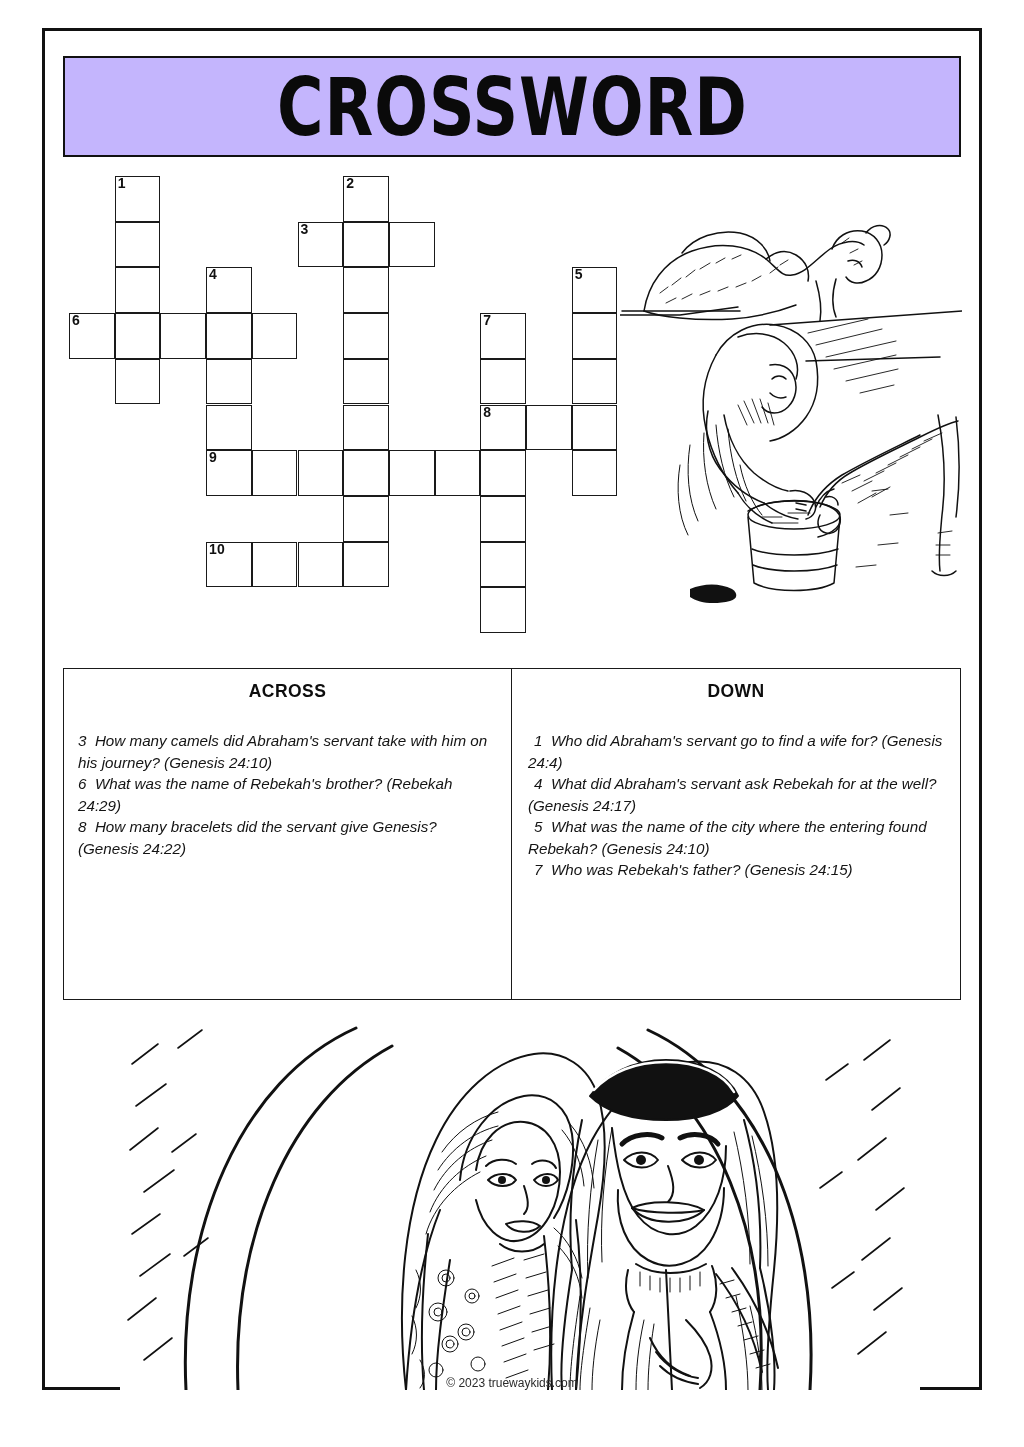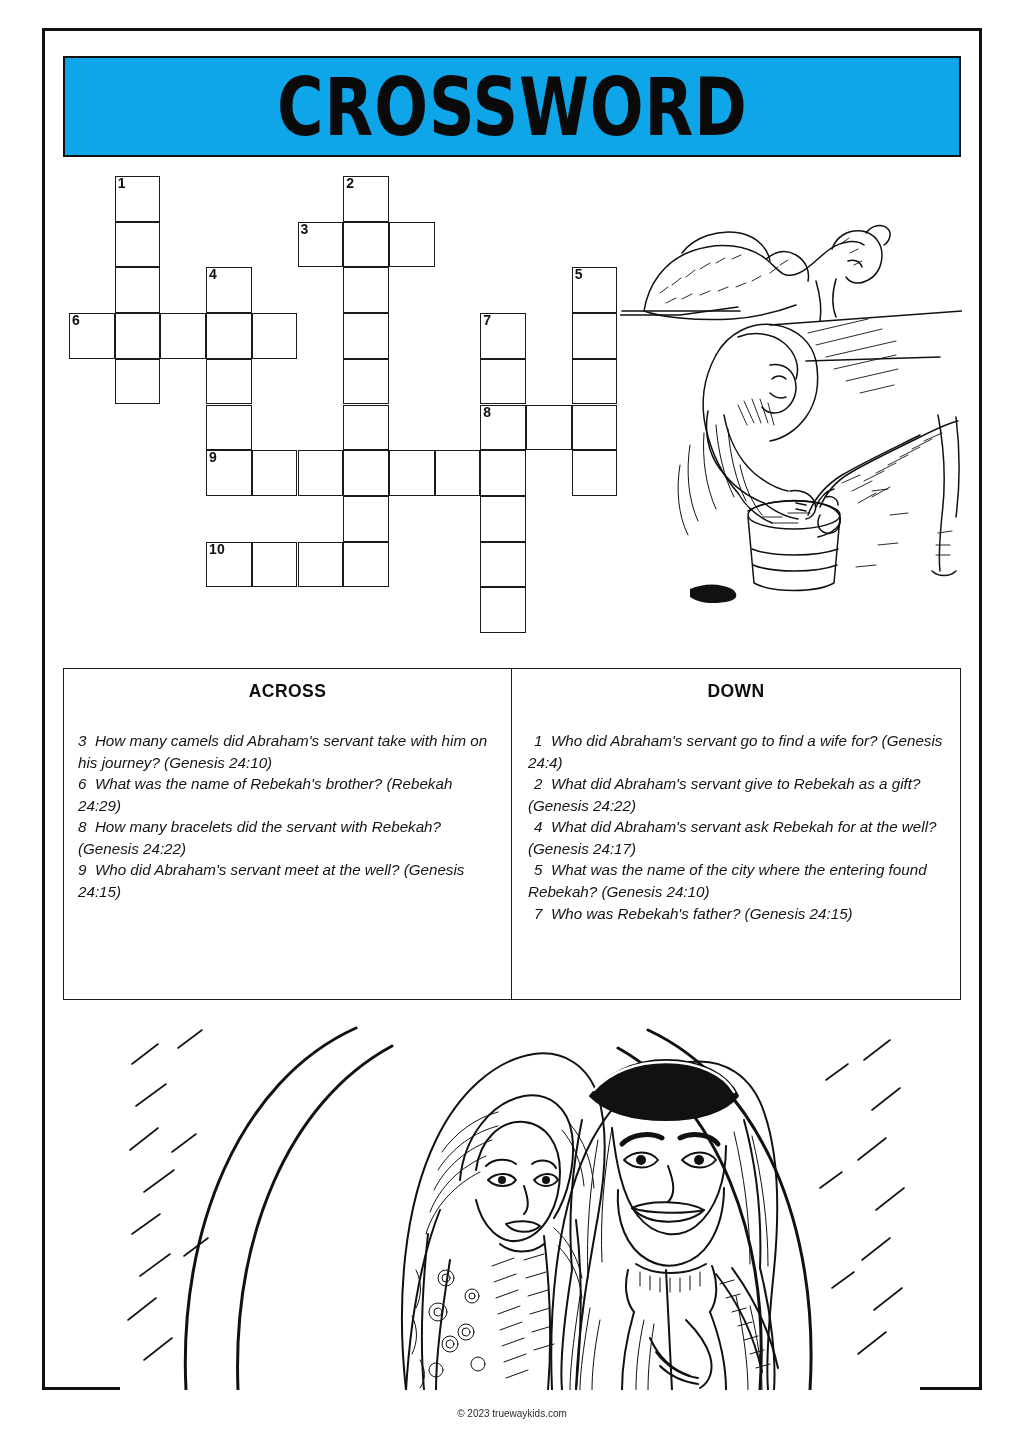--- a/index.html
+++ b/index.html
@@ -37,21 +37,21 @@
     position: absolute;
     left: 63px;
     top: 56px;
     width: 898px;
     height: 101px;
     border: 2px solid #111111;
     box-sizing: border-box;
     display: flex;
     align-items: center;
     justify-content: center;
-    background: #0ea5e9;
+    background: #c4b5fd;
   }
   .title-text {
     font-family: "Liberation Sans Narrow", "DejaVu Sans", sans-serif;
     font-weight: 900;
     font-size: 72px;
     line-height: 1;
     letter-spacing: 1px;
     color: #0a0a0a;
     transform: scaleX(0.88) scaleY(1.12);
     transform-origin: center center;
@@ -122,24 +122,24 @@
   }
   #clue-down .clue-list { padding-left: 16px; }
   .clue-item { margin: 0 0 0 0; text-indent: 0; font-style: italic; }
   .clue-item .cnum { font-weight: 400; }
   #clue-down .clue-item { text-indent: 6px; }
 
   
   .footer {
     position: absolute;
     left: 0;
-    top: 1408px;
+    top: 1376px;
     width: 1024px;
     text-align: center;
-    font-size: 10px;
+    font-size: 12px;
     color: #2b2b2b;
   }
 </style>
 </head>
 <body>
 
 <div id="page">
 
   <div class="page-frame"></div>
 
@@ -356,30 +356,28 @@
         </g>
       </g>
     </svg>
   </div>
 
   <div class="clue-box" id="clue-across">
     <div class="clue-head">ACROSS</div>
     <ul class="clue-list" id="across-list">
         <li class="clue-item"><span class="cnum">3&nbsp; </span><span>How many camels did Abraham's servant take with him on his journey? (Genesis 24:10)</span></li>
         <li class="clue-item"><span class="cnum">6&nbsp; </span><span>What was the name of Rebekah's brother? (Rebekah 24:29)</span></li>
-        <li class="clue-item"><span class="cnum">8&nbsp; </span><span>How many bracelets did the servant with Rebekah? (Genesis 24:22)</span></li>
-        <li class="clue-item"><span class="cnum">9&nbsp; </span><span>Who did Abraham's servant meet at the well? (Genesis 24:15)</span></li>
+        <li class="clue-item"><span class="cnum">8&nbsp; </span><span>How many bracelets did the servant give Genesis? (Genesis 24:22)</span></li>
       </ul>
   </div>
 
   <div class="clue-box" id="clue-down">
     <div class="clue-head">DOWN</div>
     <ul class="clue-list" id="down-list">
         <li class="clue-item"><span class="cnum">1&nbsp; </span><span>Who did Abraham's servant go to find a wife for? (Genesis 24:4)</span></li>
-        <li class="clue-item"><span class="cnum">2&nbsp; </span><span>What did Abraham's servant give to Rebekah as a gift? (Genesis 24:22)</span></li>
         <li class="clue-item"><span class="cnum">4&nbsp; </span><span>What did Abraham's servant ask Rebekah for at the well? (Genesis 24:17)</span></li>
         <li class="clue-item"><span class="cnum">5&nbsp; </span><span>What was the name of the city where the entering found Rebekah? (Genesis 24:10)</span></li>
         <li class="clue-item"><span class="cnum">7&nbsp; </span><span>Who was Rebekah's father? (Genesis 24:15)</span></li>
       </ul>
   </div>
 
   <div class="illo" style="left:120px; top:1020px; width:800px; height:370px;">
     <svg viewBox="0 0 800 370" width="800" height="370" aria-hidden="true">
       <rect x="0" y="0" width="800" height="370" fill="#ffffff"></rect>
       <g fill="none" stroke="#111111" stroke-linecap="round" stroke-linejoin="round">

